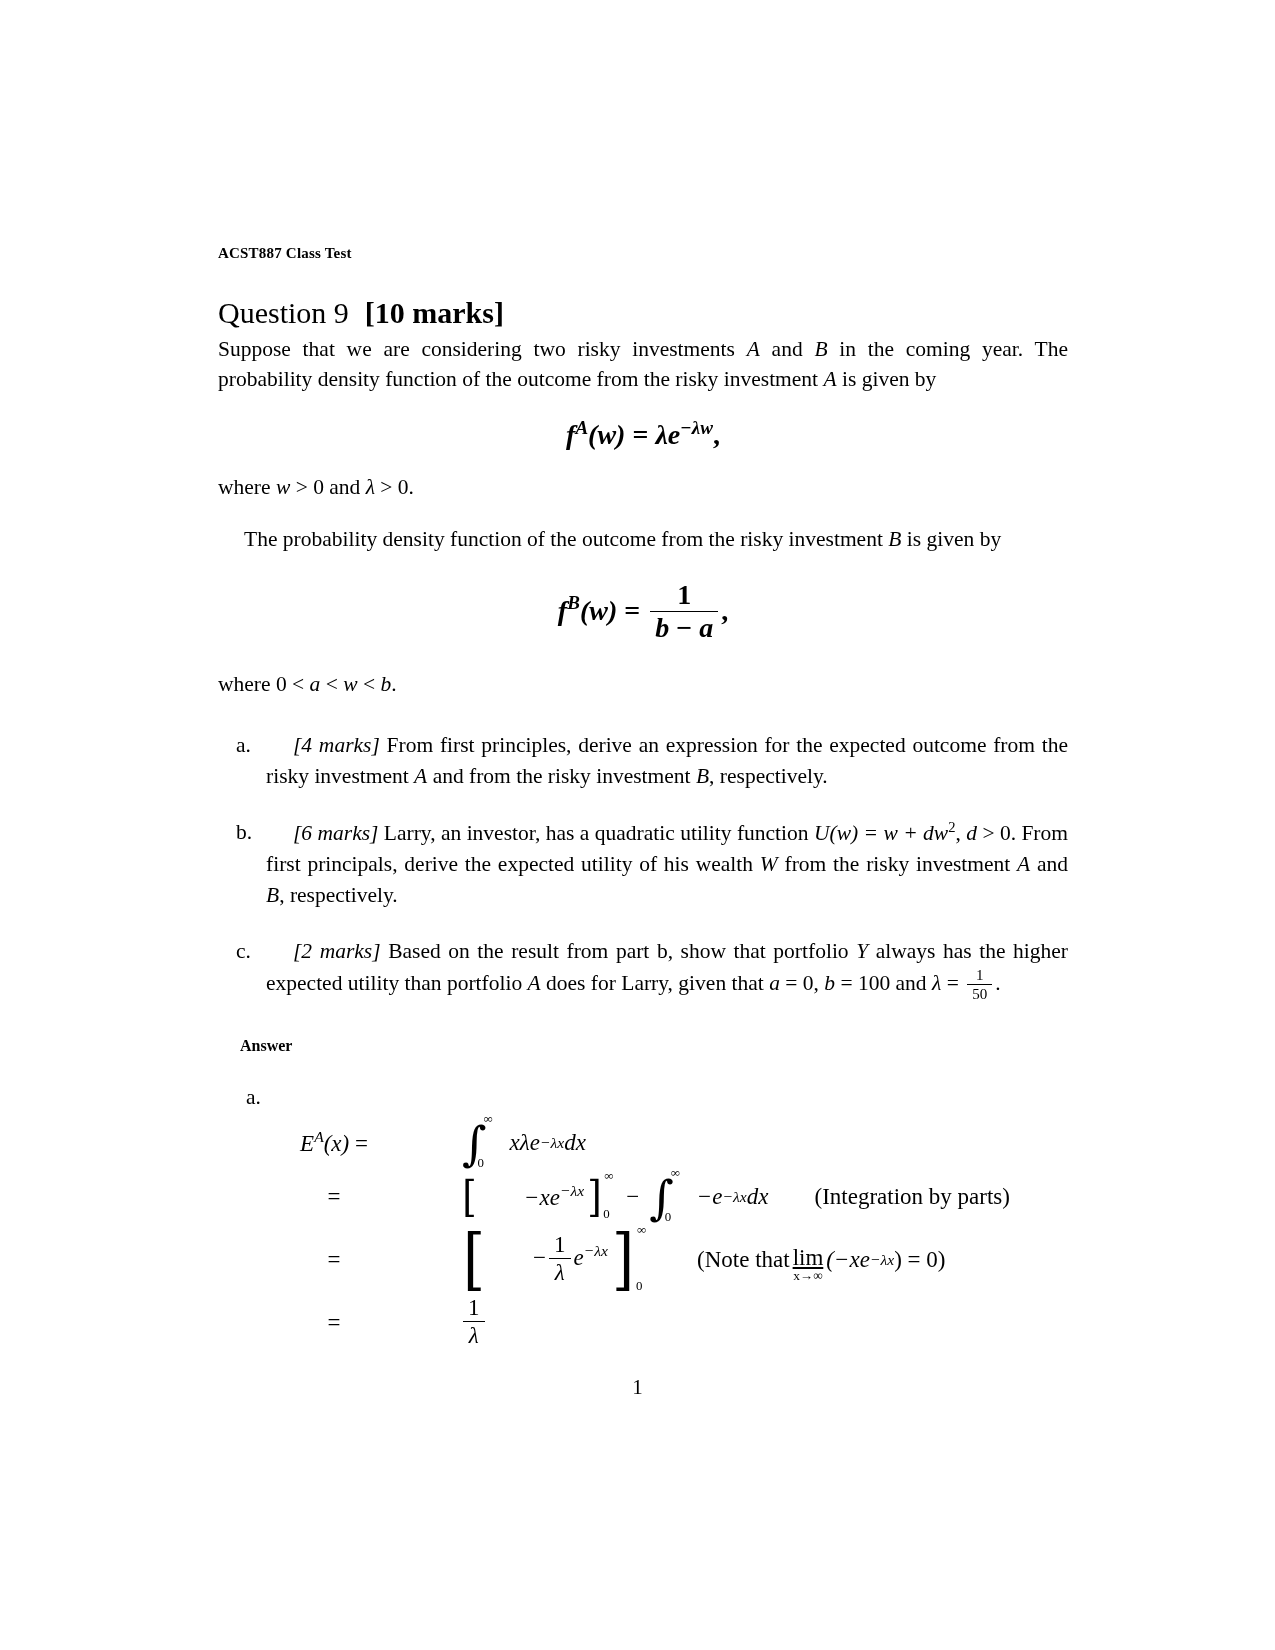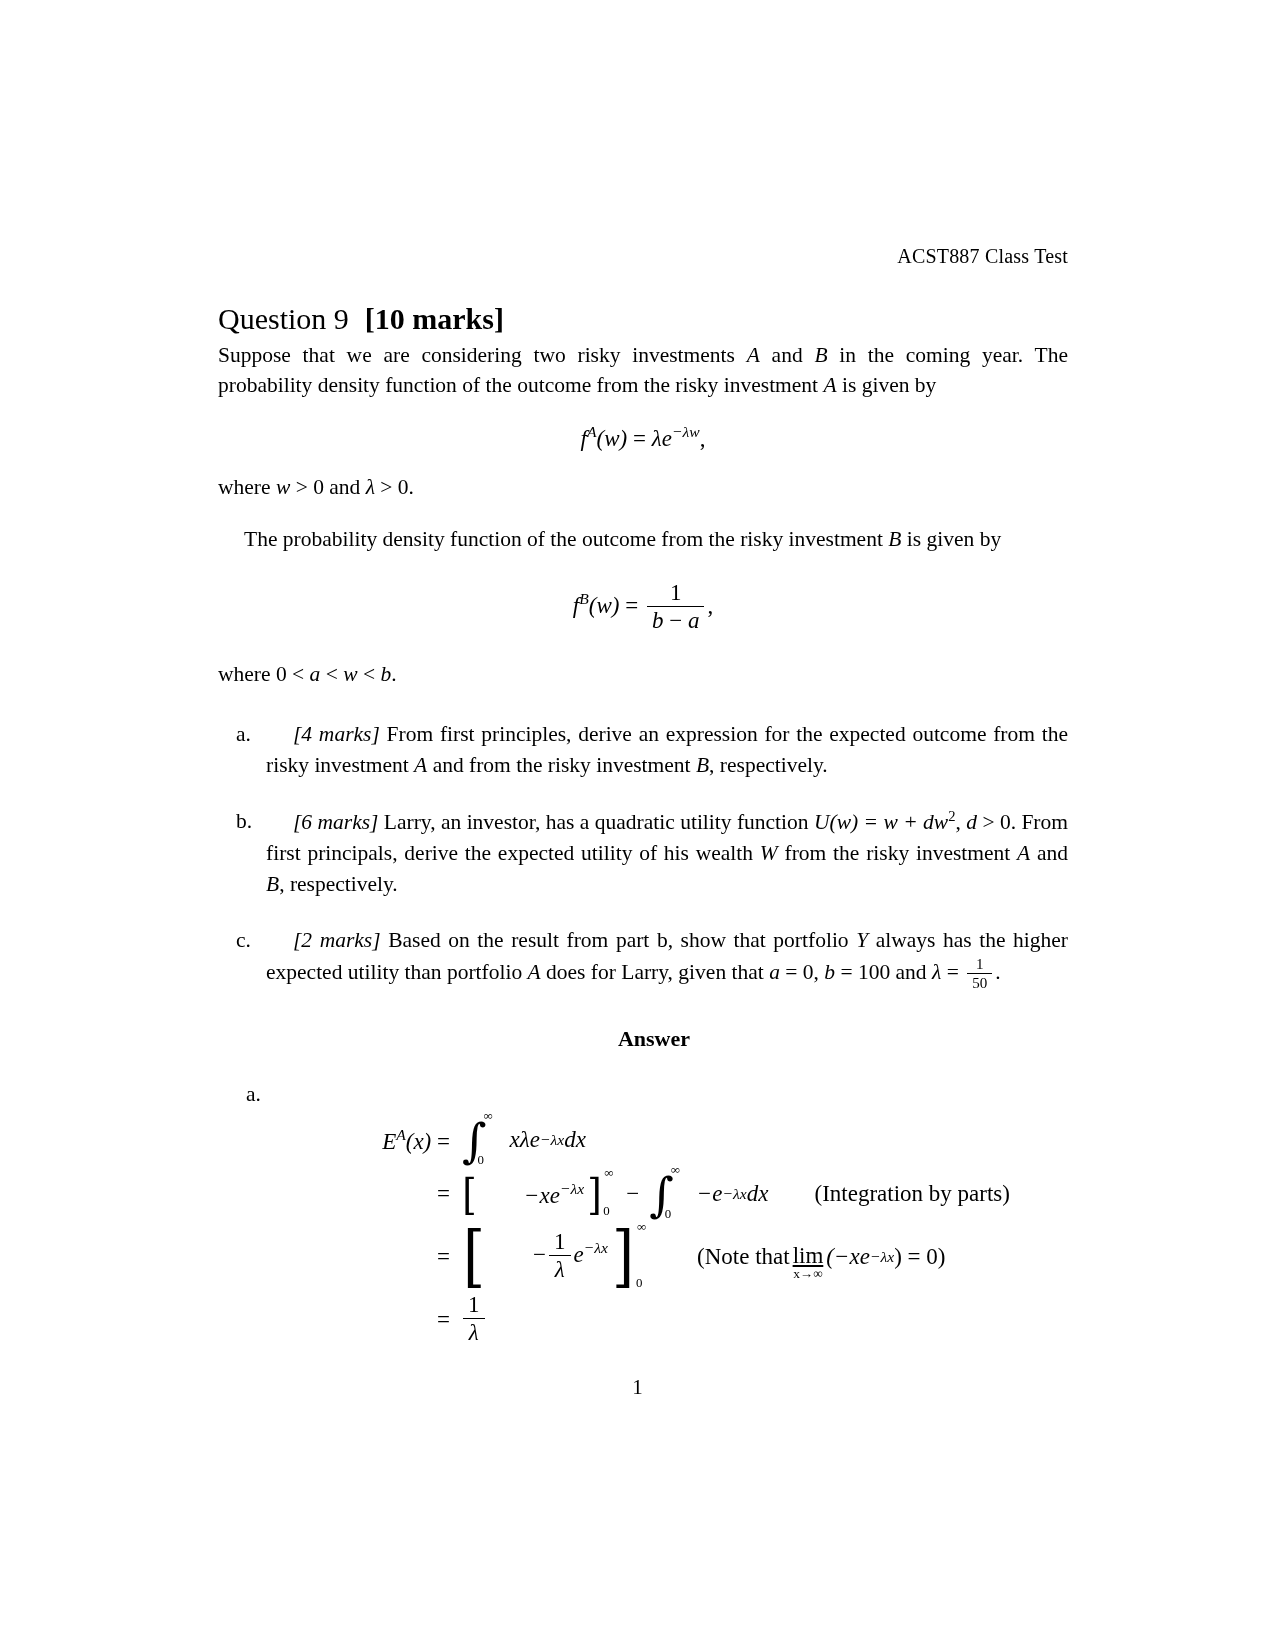--- a/index.html
+++ b/index.html
@@ -24,23 +24,23 @@
   }
   .content {
     position: absolute;
     left: 218px;
     top: 245px;
     width: 850px;
   }
 
   
   .doc-title {
-    text-align: right;
-    font-weight: normal;
-    font-size: 20px;
+    text-align: left;
+    font-weight: bold;
+    font-size: 15px;
     letter-spacing: 0.2px;
     margin: 0 0 34px 0;
   }
 
   
   .q-heading {
     font-size: 30px;
     margin: 0 0 4px 0;
     line-height: 1.12;
   }
@@ -64,23 +64,24 @@
 
   
   i.v {
     font-family: "Liberation Serif", "DejaVu Serif", serif;
     font-style: italic;
   }
 
   
   .eq-display {
     text-align: center;
-    font-size: 23px;
+    font-size: 28px;
     margin: 22px 0 20px 0;
     line-height: 1.2;
+    font-weight: bold;
   }
   .eq-display.second {
     margin: 26px 0 24px 0;
   }
 
   .mfrac {
     display: inline-block;
     vertical-align: middle;
     text-align: center;
     margin: 0 3px;
@@ -124,43 +125,42 @@
     top: 0;
   }
   .marks-it {
     font-style: italic;
     margin-left: 27px;
   }
 
   
   .answer-head {
     font-weight: bold;
-    font-size: 22px;
+    font-size: 16px;
     margin: 34px 0 0 22px;
-    text-align: center;
   }
   .part-label {
     font-size: 21.5px;
     margin: 30px 0 0 28px;
   }
 
   
   .derivation {
     margin: 6px 0 0 0;
     font-size: 23px;
   }
   .drow {
     display: flex;
     align-items: center;
     justify-content: flex-start;
     min-height: 54px;
   }
   .dlhs {
     width: 232px;
-    text-align: right;
+    text-align: center;
     padding-right: 10px;
     white-space: nowrap;
   }
   .drhs {
     text-align: left;
     white-space: nowrap;
     display: flex;
     align-items: center;
   }
   .note {

